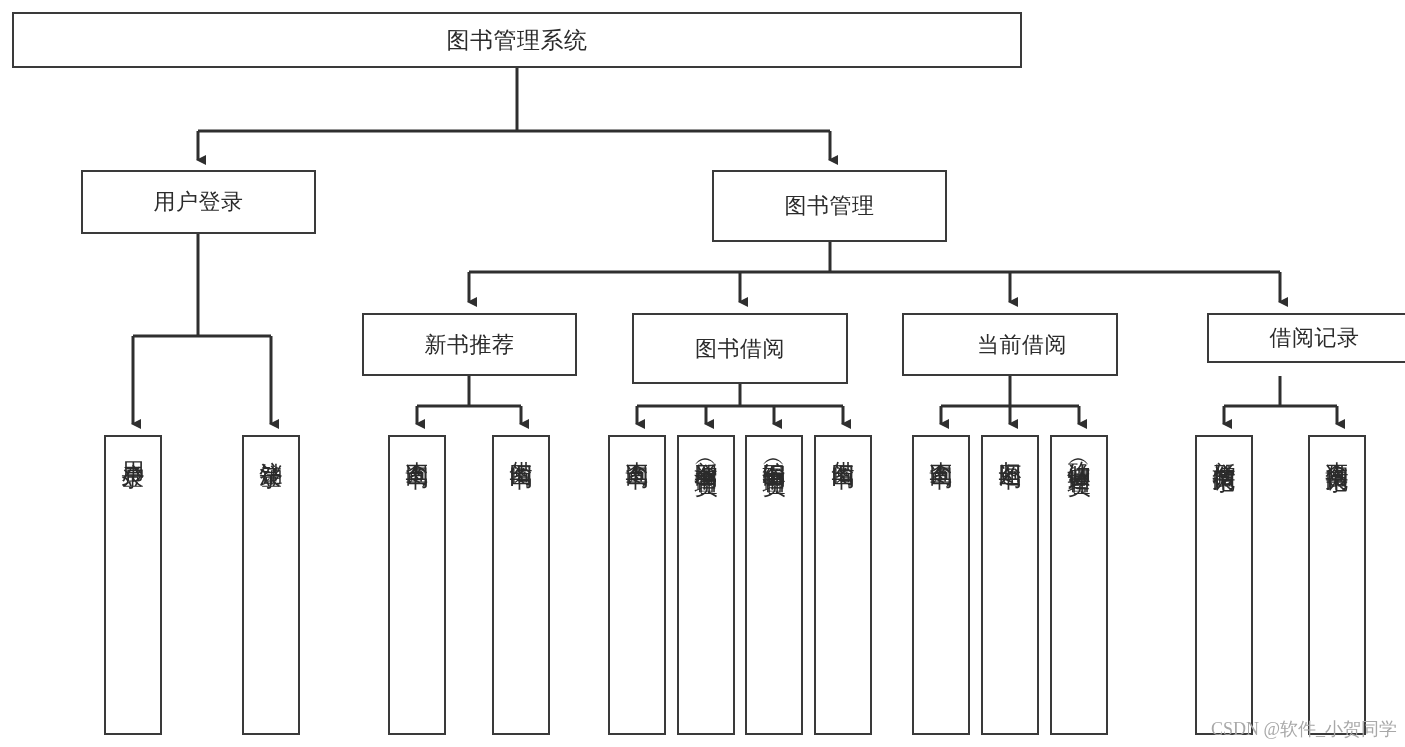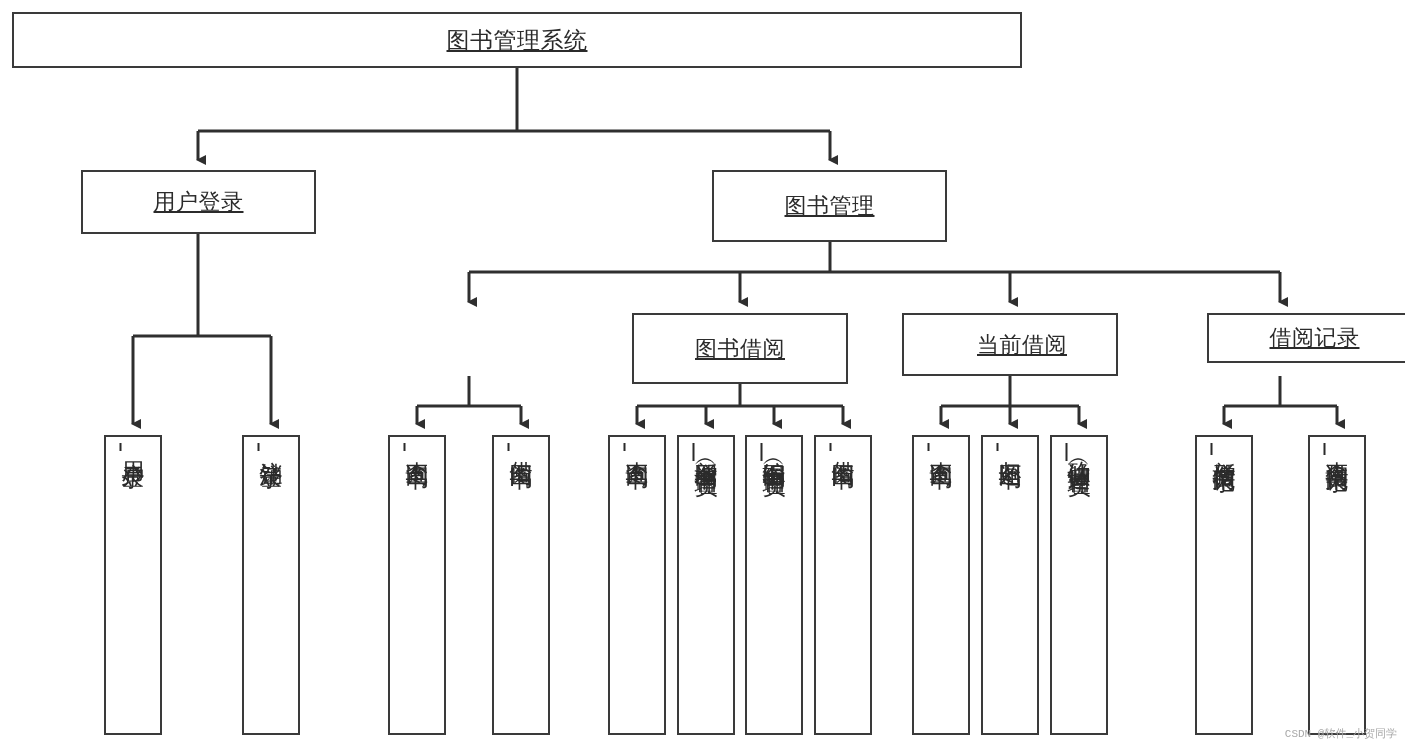--- a/index.html
+++ b/index.html
@@ -27,21 +27,20 @@
   }
   .node {
     position: absolute;
     box-sizing: border-box;
     background: #ffffff;
     border: 2px solid #3a3a3a;
     display: flex;
     align-items: center;
     justify-content: center;
     color: #2b2b2b;
-    text-decoration: underline;
   }
   .node .label {
     display: block;
     text-align: center;
     line-height: 1.05;
     white-space: nowrap;
   }
   .node.horizontal .label {
     font-size: 22px;
     letter-spacing: 0.5px;
@@ -57,24 +56,24 @@
     writing-mode: vertical-rl;
     text-orientation: upright;
     font-size: 23px;
     letter-spacing: 2px;
     line-height: 1;
   }
   .watermark {
     position: absolute;
     right: 8px;
     bottom: 6px;
-    font-size: 11px;
+    font-size: 18px;
     color: #a8a8a8;
     white-space: nowrap;
-    font-family: Liberation Mono, monospace;
+    font-family: Liberation Serif, serif;
   }
 </style>
 </head>
 <body>
 
 <div id="canvas">
 
   <svg class="connectors" viewBox="0 0 1405 747" xmlns="http://www.w3.org/2000/svg">
     <defs>
       <marker id="arrow" markerWidth="10" markerHeight="10" refX="5" refY="8" orient="auto" markerUnits="userSpaceOnUse">
@@ -129,20 +128,23 @@
     <span class="label">图书管理系统</span>
   </div>
 
   <div class="node horizontal" style="left:81px; top:170px; width:235px; height:64px;">
     <span class="label">用户登录</span>
   </div>
   <div class="node horizontal" style="left:712px; top:170px; width:235px; height:72px;">
     <span class="label">图书管理</span>
   </div>
 
+  <div class="node horizontal" style="left:362px; top:313px; width:215px; height:63px;">
+    <span class="label">新书推荐</span>
+  </div>
   <div class="node horizontal" style="left:632px; top:313px; width:216px; height:71px;">
     <span class="label">图书借阅</span>
   </div>
   <div class="node horizontal" style="left:902px; top:313px; width:216px; height:63px;padding-left:24px;">
     <span class="label">当前借阅</span>
   </div>
   <div class="node horizontal" style="left:1173px; top:313px; width:215px; height:50px;margin-left:34px;">
     <span class="label">借阅记录</span>
   </div>
 

